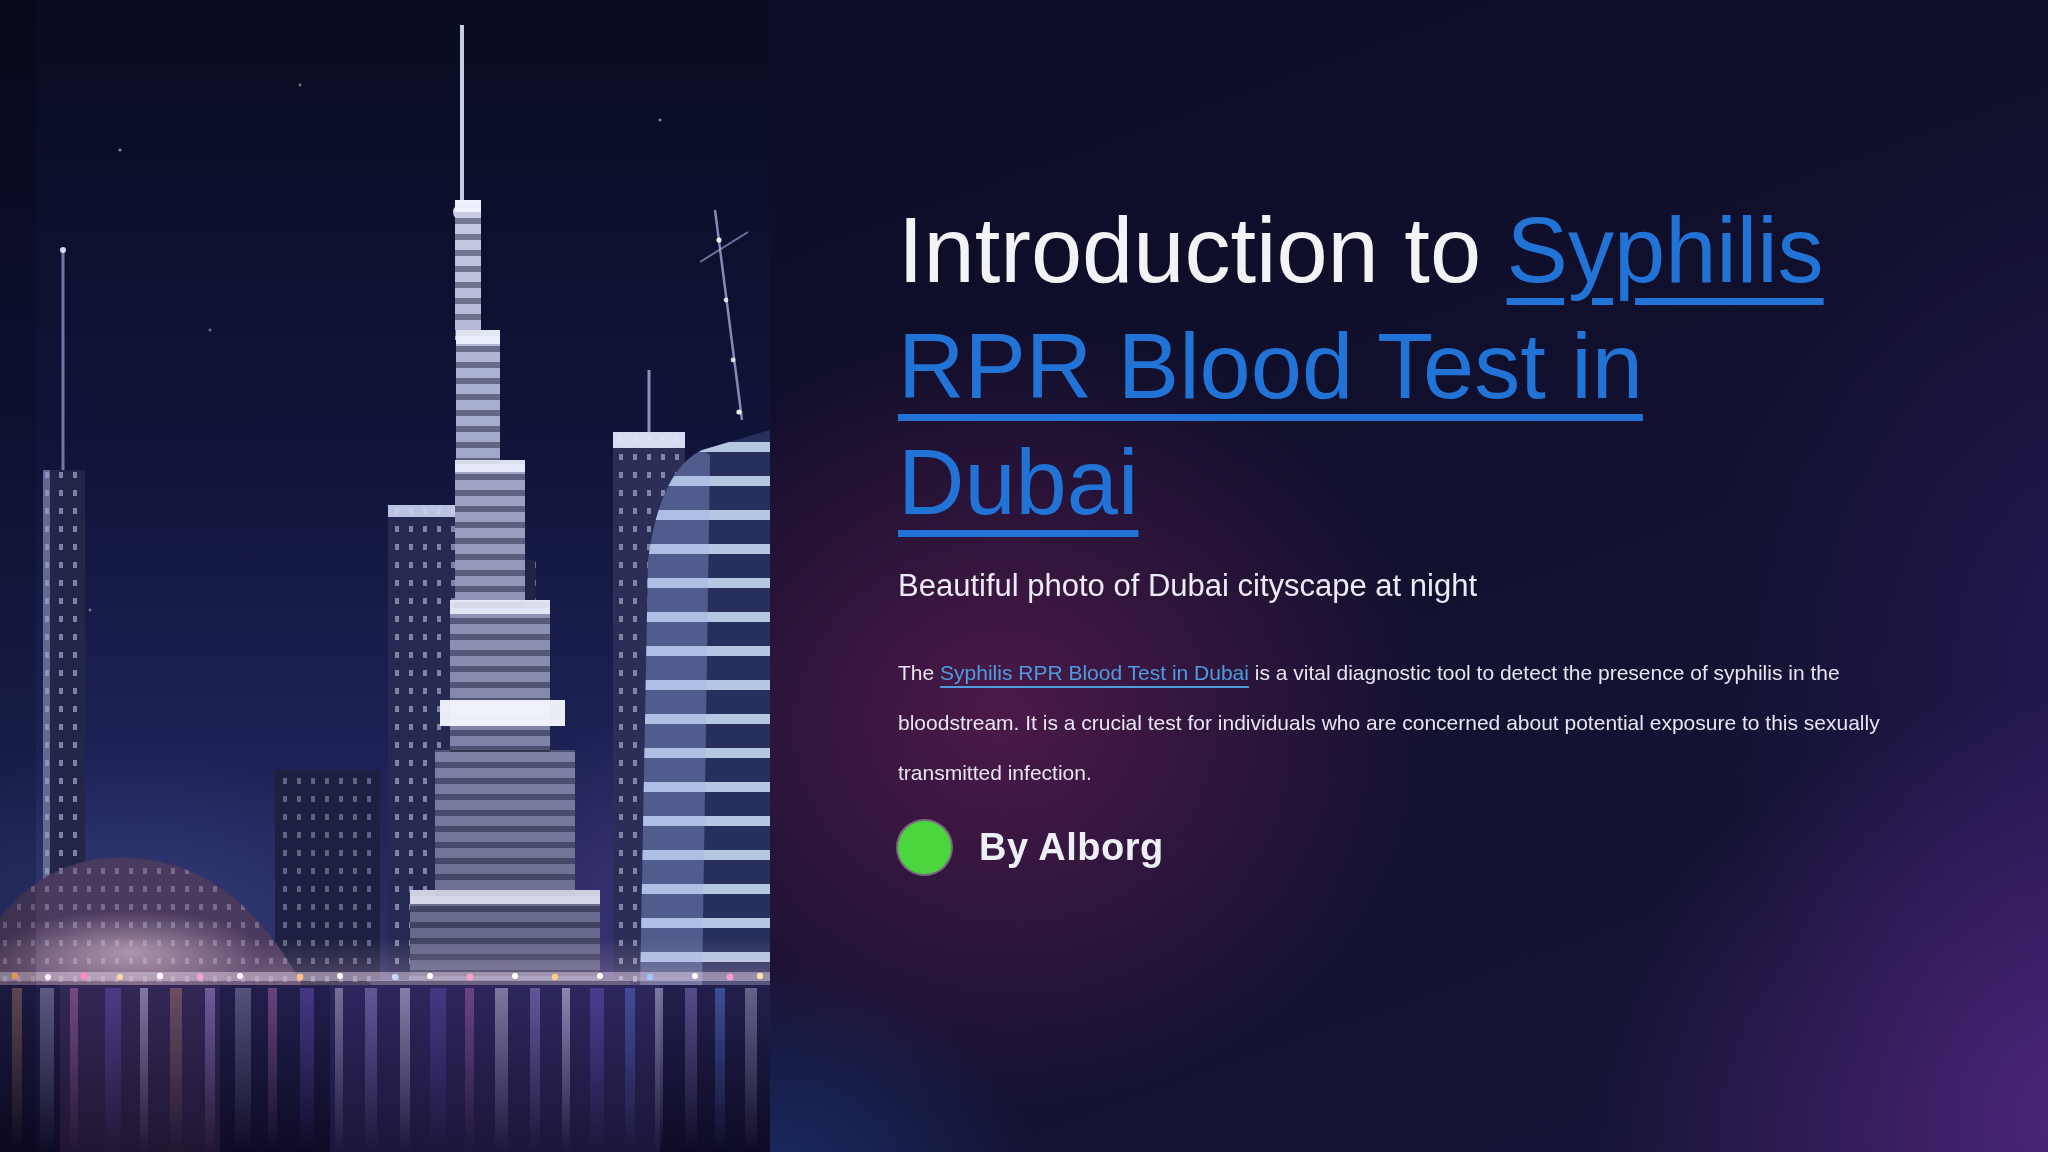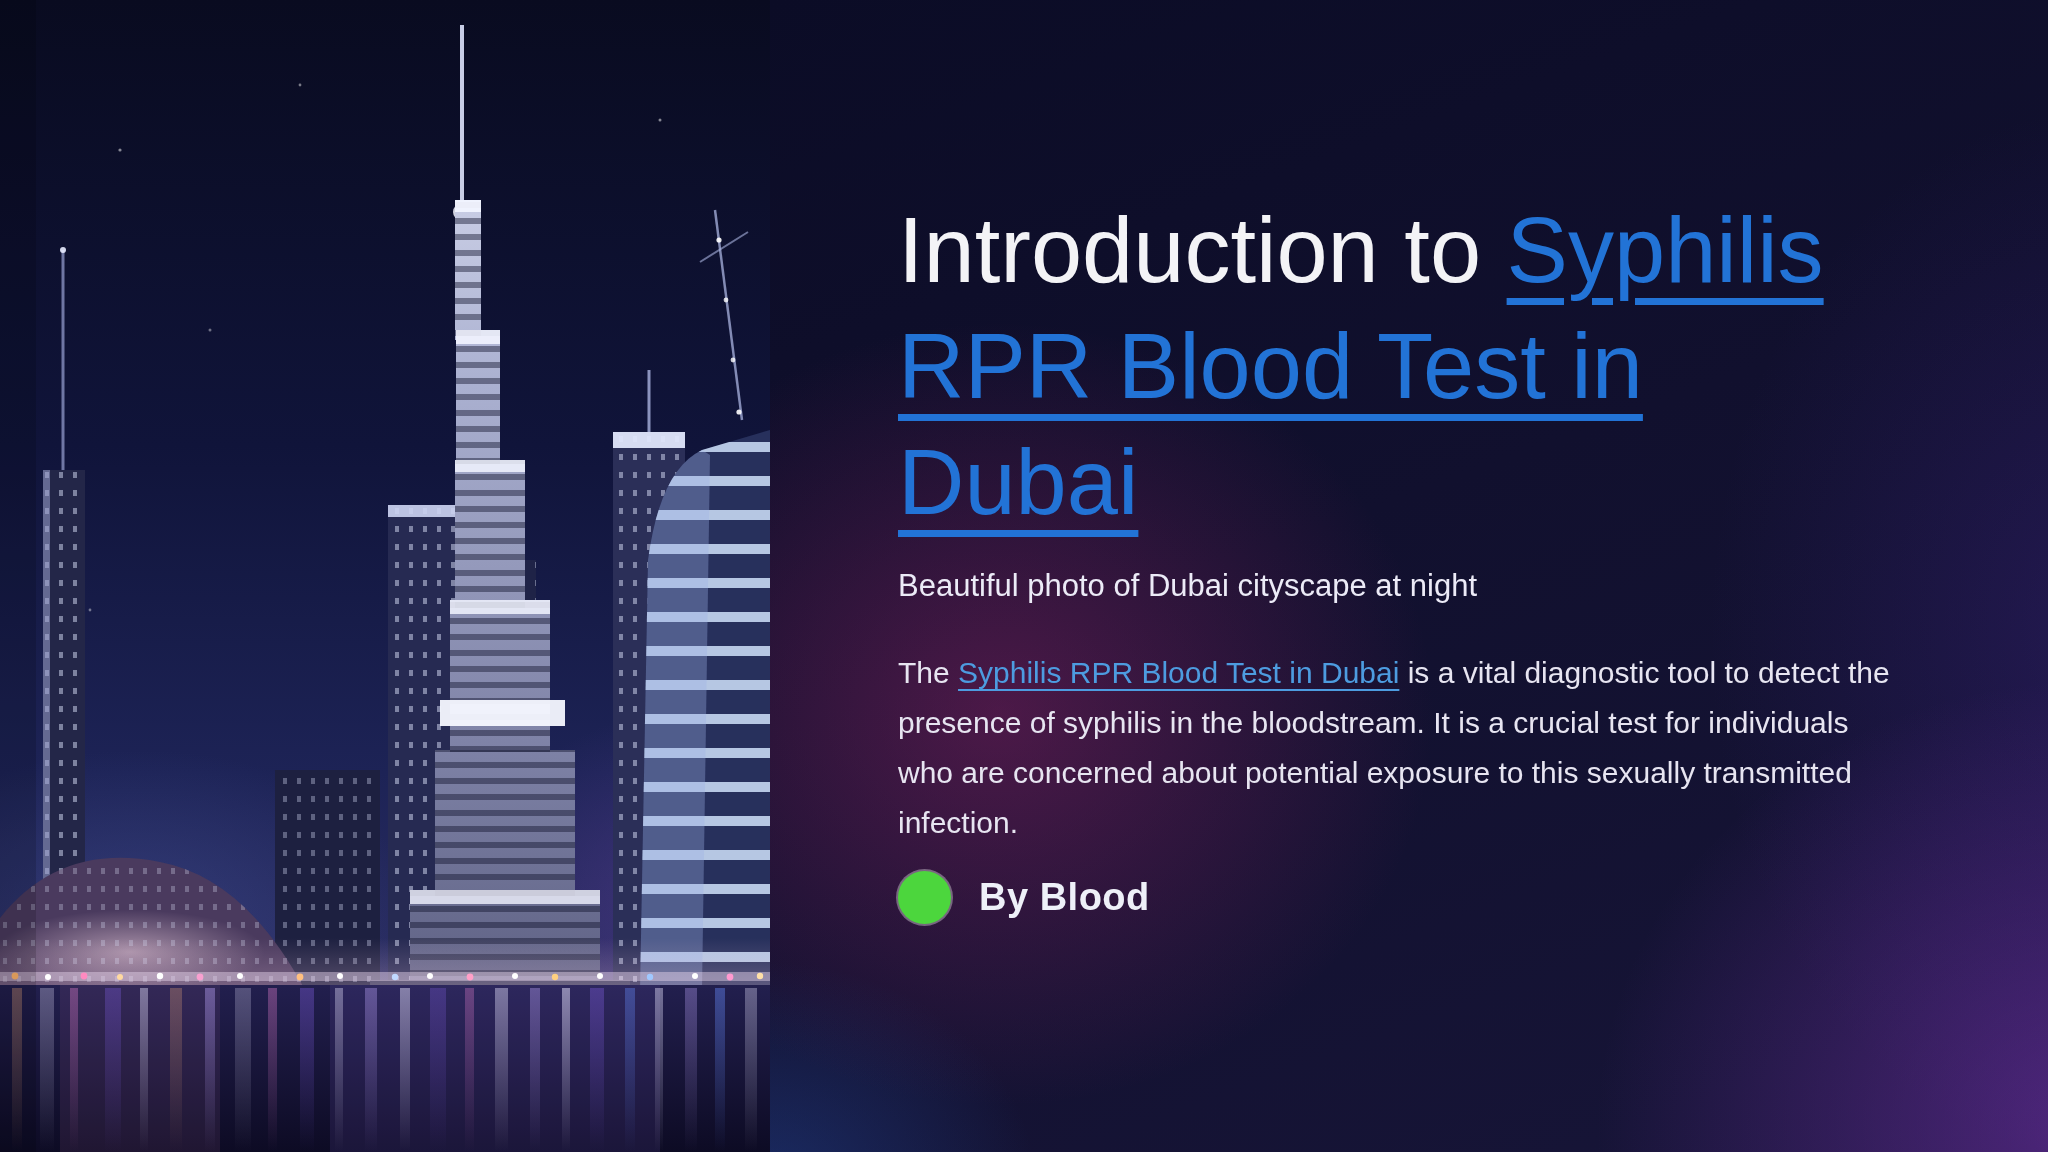--- a/index.html
+++ b/index.html
@@ -30,21 +30,21 @@
     color:var(--title-link,#2273d6);
     text-decoration:underline;
     text-decoration-thickness:7px;
     text-underline-offset:16px;
     cursor:pointer;
   }
   .caption{
     margin:24px 0 0 0;font-size:31px;line-height:43px;color:#ecebf7;font-weight:400;
   }
   .body-text{
-    margin:41px 0 0 0;font-size:30px;line-height:50px;color:#e7e5f1;font-weight:400;
+    margin:41px 0 0 0;font-size:21px;line-height:50px;color:#e7e5f1;font-weight:400;
   }
   .body-link{
     color:var(--paragraph-link,#4d9ce0);
     text-decoration:underline;
     text-decoration-thickness:2px;
     text-underline-offset:6px;
     cursor:pointer;
   }
   .byline{
     margin-top:23px;display:flex;align-items:center;gap:28px;
@@ -279,18 +279,18 @@
     <div class="content">
 
       <h1 class="title"><span>Introduction to </span><a class="title-link">Syphilis<br>RPR Blood Test in<br>Dubai</a></h1>
 
       <p class="caption">Beautiful photo of Dubai cityscape at night</p>
 
       <p class="body-text"><span>The </span><a class="body-link">Syphilis RPR Blood Test in Dubai</a><span> is a vital diagnostic tool to detect the presence of syphilis in the bloodstream. It is a crucial test for individuals who are concerned about potential exposure to this sexually transmitted infection.</span></p>
 
       <div class="byline">
         <span class="avatar"></span>
-        <span class="byline-label">By Blood</span>
+        <span class="byline-label">By Alborg</span>
       </div>
 
     </div>
   </div>
 </div>
 
 </body></html>

